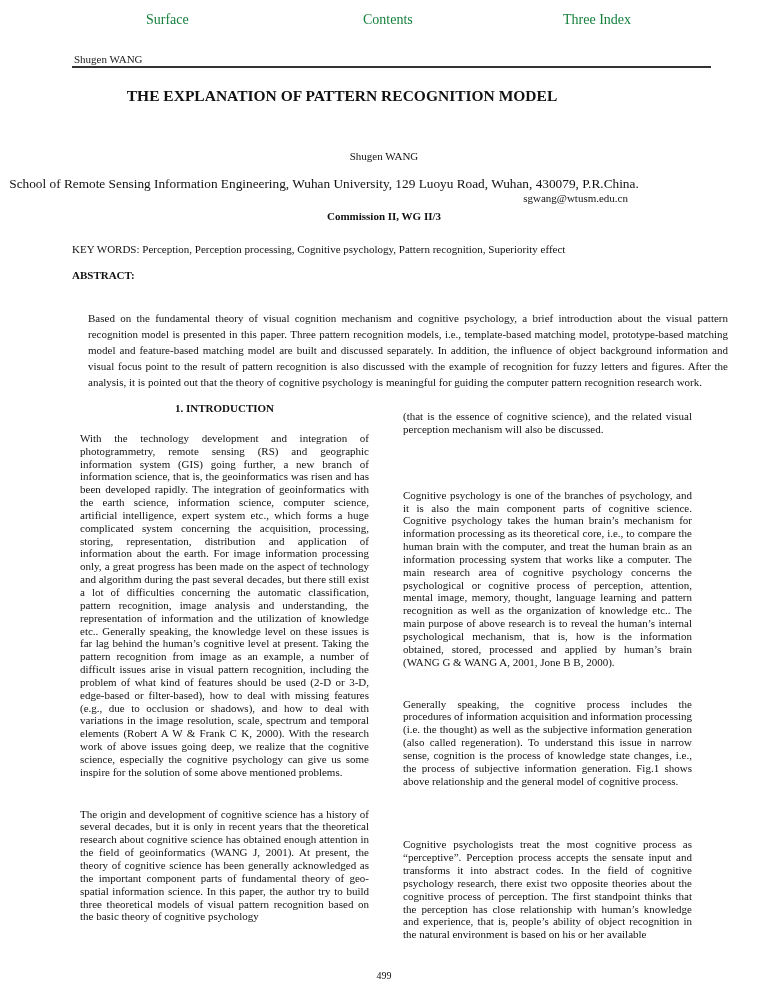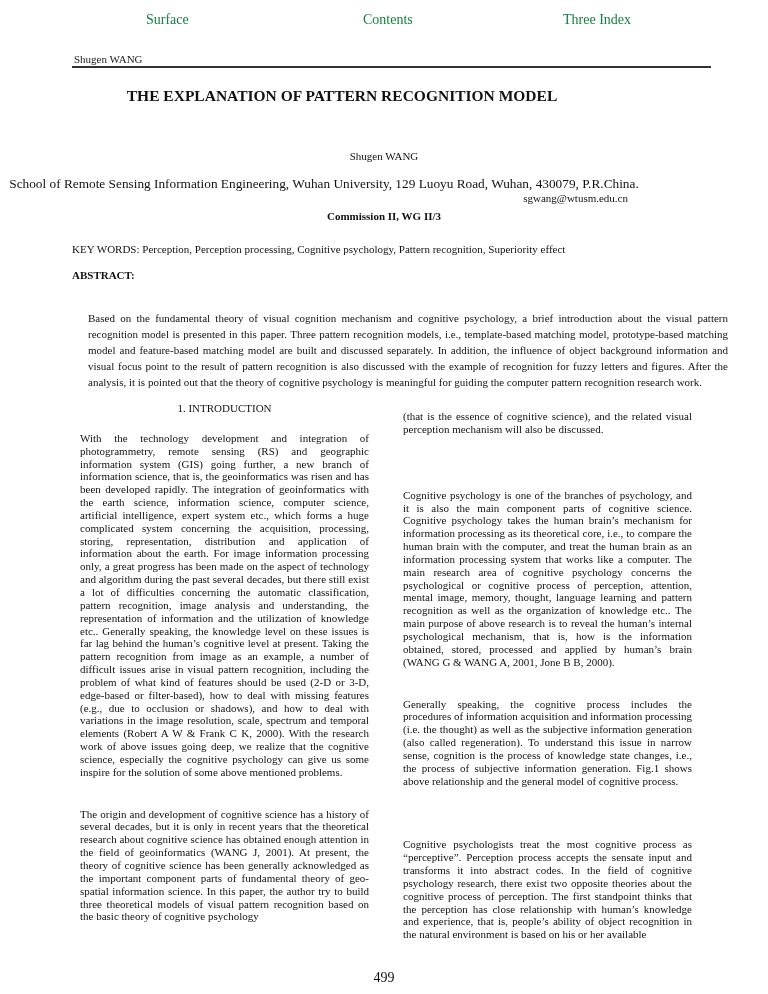--- a/index.html
+++ b/index.html
@@ -19,22 +19,22 @@
   .email { position:absolute; top:192px; left:0; width:628px; text-align:right; font-size:11px; }
   .commission { position:absolute; top:210px; left:0; width:768px; text-align:center; font-size:11px; font-weight:bold; }
   .keywords { position:absolute; top:243px; left:72px; width:640px; font-size:11px; }
   .keywords b { font-weight:normal; }
   .abs-head { position:absolute; top:269px; left:72px; font-size:11px; font-weight:bold; }
   .abs-body { position:absolute; top:310px; left:88px; width:640px; font-size:11px; line-height:16px; text-align:justify; }
   .col { position:absolute; width:305px; font-size:11px; line-height:12.85px; text-align:justify; }
   .col p { margin:8px; }
   .col-left { left:72px; top:402px; }
   .col-right { left:395px; top:402px; }
-  .sec-head { font-weight:normal; font-size:11px; text-align:center; }
-  .page-num { position:absolute; top:970px; left:0; width:768px; text-align:center; font-size:14px; }
+  .sec-head { font-weight:bold; font-size:11px; text-align:center; }
+  .page-num { position:absolute; top:970px; left:0; width:768px; text-align:center; font-size:10px; }
 </style>
 </head>
 <body>
 
 <div class="nav">
   <a id="nav-surface" href="#">Surface</a>
   <a id="nav-contents" href="#">Contents</a>
   <a id="nav-author" href="#">Three Index</a>
 </div>
 

